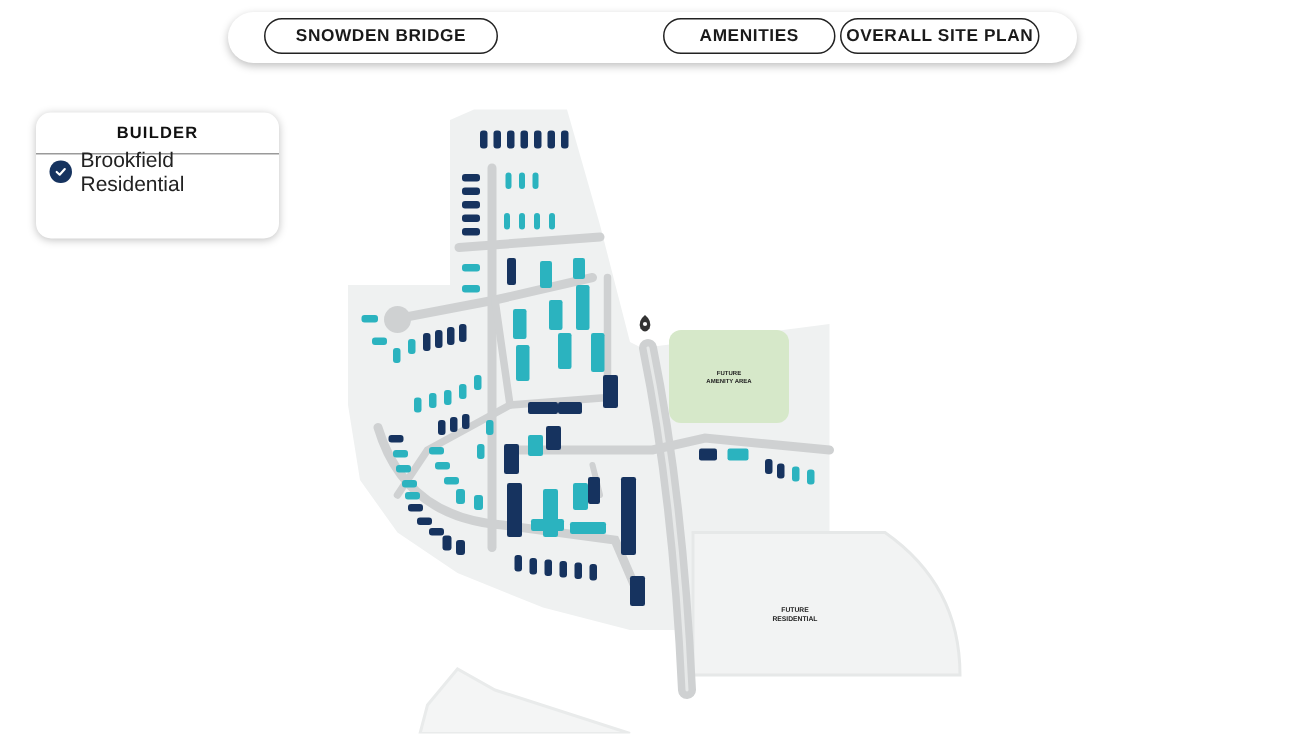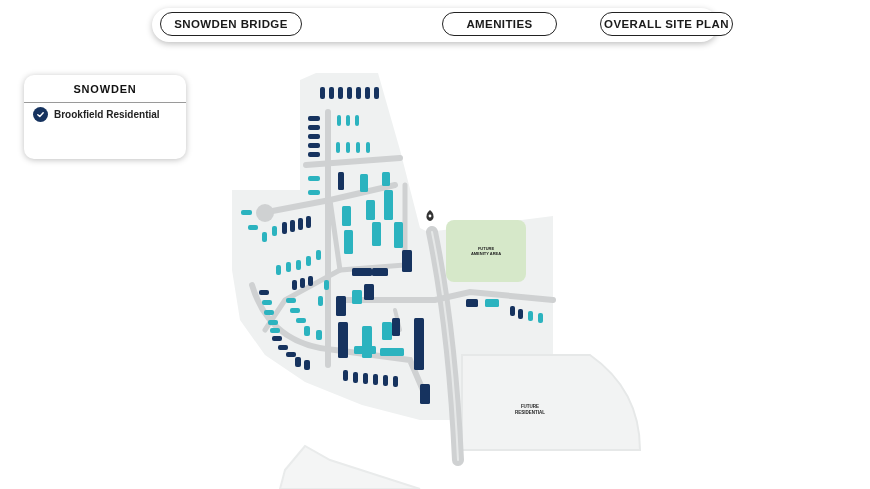--- a/index.html
+++ b/index.html
@@ -8,21 +8,21 @@
   .topnav { position:absolute; left:152px; top:8px; width:566px; height:34px; background:#fff;
             border-radius:18px; box-shadow:0 2px 6px rgba(0,0,0,0.25); }
   .pill { position:absolute; top:4px; height:24px; border:1.3px solid #222; border-radius:14px;
           background:#fff; font-weight:bold; font-size:11.5px; letter-spacing:0.4px;
           display:flex; align-items:center; justify-content:center; box-sizing:border-box;
           cursor:pointer; color:#1a1a1a; }
   .legend { position:absolute; left:24px; top:75px; width:162px; height:84px; background:#fff;
             border-radius:10px; box-shadow:0 1px 6px rgba(0,0,0,0.25); }
   .legend-title { height:27px; line-height:28px; text-align:center; font-weight:bold; font-size:11px;
                   letter-spacing:0.8px; border-bottom:1px solid #9a9a9a; }
-  .legend-item { display:flex; align-items:center; height:22px; padding-left:9px; font-size:10px; color:#222; cursor:pointer;font-weight:bold; }
+  .legend-item { display:flex; align-items:center; height:22px; padding-left:9px; font-size:14px; color:#222; cursor:pointer; }
   .legend-item:first-of-type { margin-top:6px; }
   .check { width:15px; height:15px; border-radius:50%; display:inline-flex; align-items:center;
            justify-content:center; margin-right:6px; }
   .check svg { width:9px; height:9px; }
   .map { position:absolute; left:0; top:0; width:870px; height:489px; }
   .lbl { font-family:"Liberation Sans", sans-serif; font-weight:bold; fill:#222; }
 </style>
 </head>
 <body>
 
@@ -150,27 +150,27 @@
   <g>
     <path d="M430 210 q-5 4 -3 9 q3 4 6 0 q2 -5 -3 -9z" fill="#333"></path>
     <circle cx="430" cy="216" r="1.4" fill="#fff"></circle>
   </g>
 
   <text class="lbl" x="530" y="408" font-size="4.5" text-anchor="middle">FUTURE</text>
   <text class="lbl" x="530" y="414" font-size="4.5" text-anchor="middle">RESIDENTIAL</text>
 </svg>
 
 <div class="topnav">
-  <div class="pill" style="left:8px;width:142px">SNOWDEN BRIDGE</div>
+  <div class="pill" style="left:24px;width:156px">SNOWDEN BRIDGE</div>
   <div class="pill" style="left:290px;width:115px">AMENITIES</div>
-  <div class="pill" style="left:448px;width:133px">OVERALL SITE PLAN</div>
+  <div class="pill" style="left:408px;width:133px">OVERALL SITE PLAN</div>
 </div>
 
 <div class="legend">
-  <div class="legend-title">SNOWDEN</div>
+  <div class="legend-title">BUILDER</div>
   <div class="legend-item">
     <span class="check" style="background:#16335f">
       <svg viewBox="0 0 10 10">
           <path d="M2 5.2 L4.2 7.2 L8 3" stroke="#fff" stroke-width="1.6" fill="none" stroke-linecap="round" stroke-linejoin="round"></path>
         </svg>
     </span>
     <span>Brookfield Residential</span>
   </div>
 </div>
 

